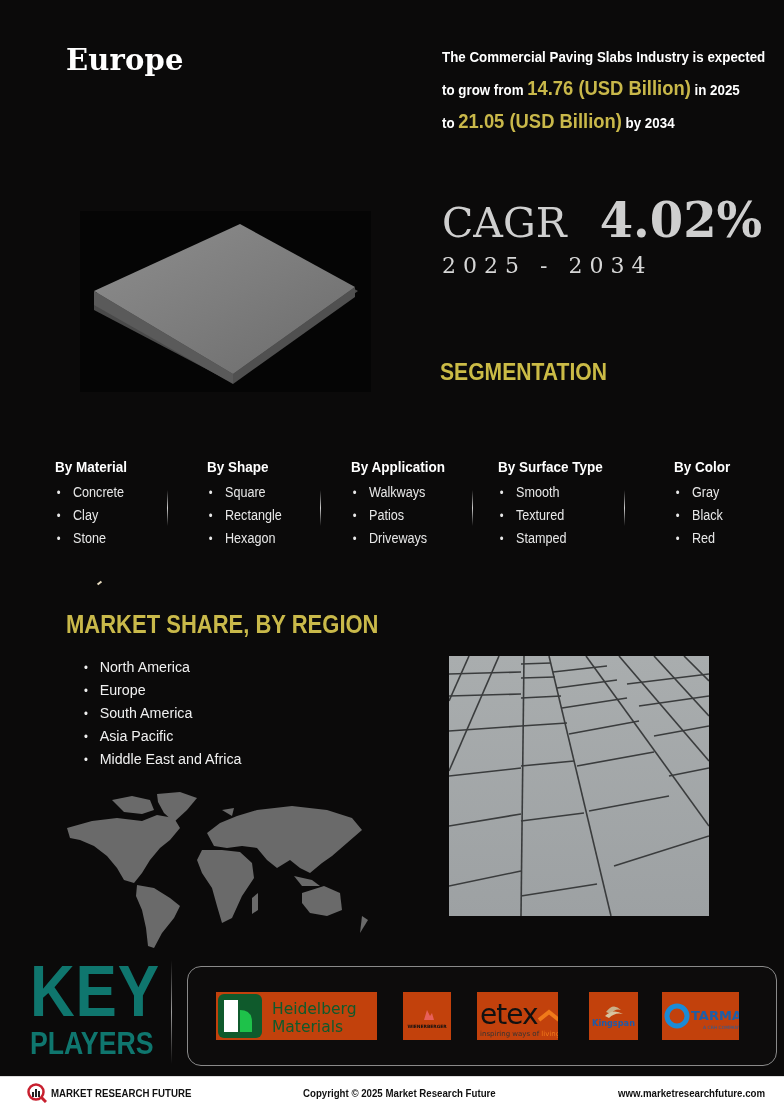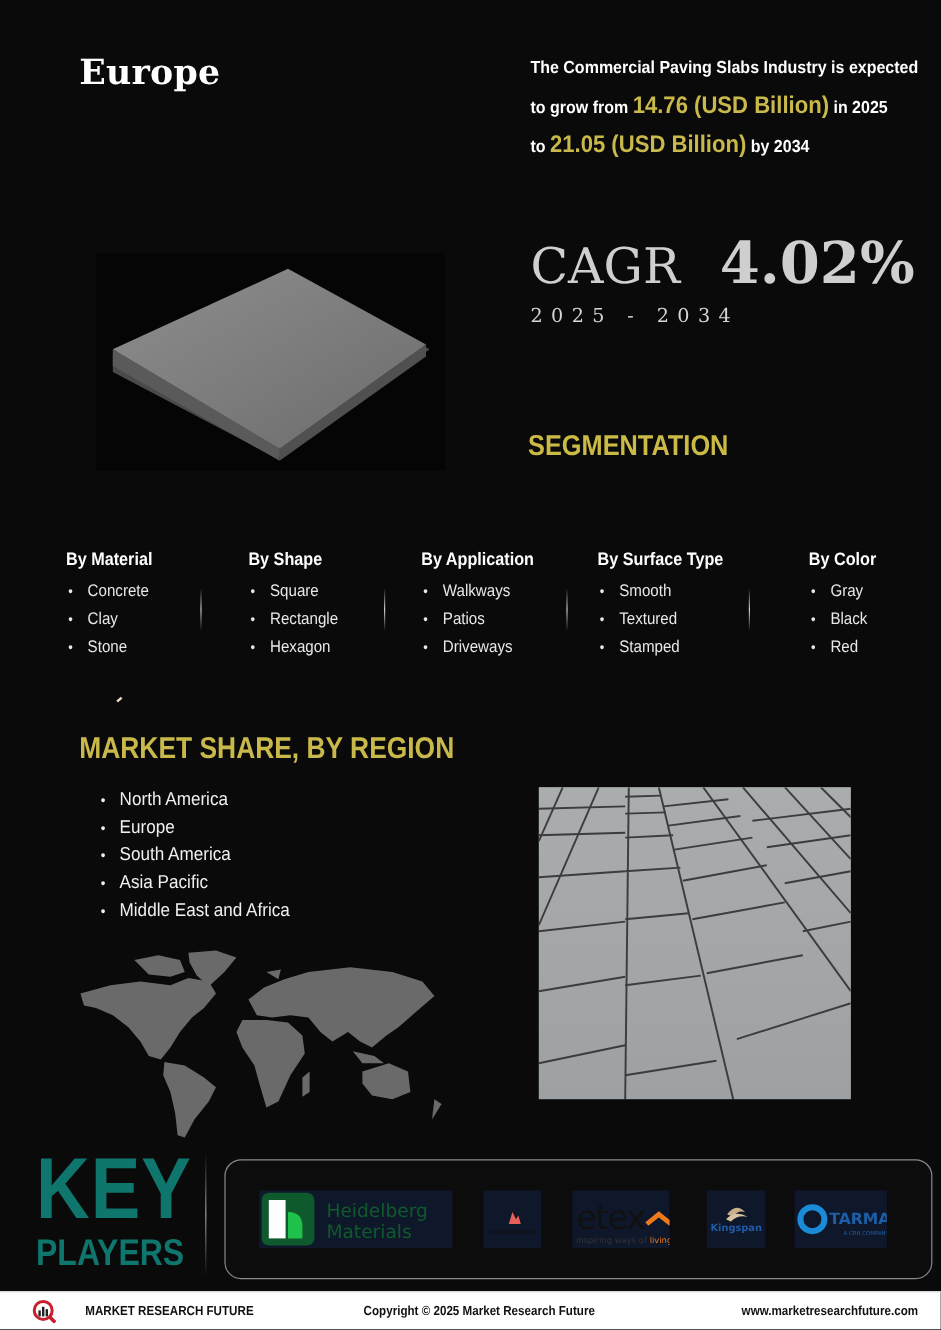--- a/index.html
+++ b/index.html
@@ -11,21 +11,21 @@
   .title span { display: block; }
 
   .intro { left: 442px; top: 42px; width: 342px; font-family: "Liberation Sans", sans-serif; font-weight: bold; font-size: 14.5px; line-height: 31px; color: #fff; transform: scaleX(0.92); transform-origin: left top; white-space: nowrap; }
   .intro .hl { color: #c9b84a; font-size: 20px; font-weight: bold; }
 
   .slab-photo { left: 80px; top: 211px; width: 291px; height: 181px; background: #050505; overflow: hidden; }
 
   .cagr { left: 442px; top: 192px; font-family: "DejaVu Serif", serif; color: #cfcfcf; white-space: nowrap; }
   .cagr .lbl { font-size: 41px; font-weight: normal; letter-spacing: 0px; }
   .cagr .val { font-size: 48px; font-weight: bold; margin-left: 28px; }
-  .years { left: 442px; top: 253px; font-family: "DejaVu Serif", serif; font-size: 16px; letter-spacing: 7px; color: #d6d6d6; white-space: nowrap; }
+  .years { left: 442px; top: 253px; font-family: "DejaVu Serif", serif; font-size: 22px; letter-spacing: 7px; color: #d6d6d6; white-space: nowrap; }
 
   .seg-title { left: 440px; top: 358px; font-family: "Liberation Sans", sans-serif; font-weight: bold; font-size: 24px; color: #cbbb46; transform: scaleX(0.88); transform-origin: left top; white-space: nowrap; }
 
   .seg-col { top: 458px; font-family: "Liberation Sans", sans-serif; transform: scaleX(0.9); transform-origin: left top; }
   .seg-col .h { font-weight: bold; font-size: 15px; color: #fff; margin-bottom: 6px; white-space: nowrap; }
   .seg-col ul { list-style: none; }
   .seg-col li { font-size: 14px; color: #e8e8e8; height: 23px; line-height: 23px; white-space: nowrap; }
   .seg-col li .b { display: inline-block; width: 18px; margin-left: 2px; font-size: 12px; }
   .seg-col li .t { margin-left: 0; }
   .vdiv { top: 490px; width: 1px; height: 36px; background: linear-gradient(to bottom, rgba(255,255,255,0), rgba(255,255,255,0.8), rgba(255,255,255,0)); }
@@ -40,29 +40,29 @@
   .paving-photo { left: 449px; top: 656px; width: 260px; height: 260px; overflow: hidden; background: #9fa3a4; }
 
   .map { left: 62px; top: 788px; width: 320px; height: 165px; }
 
   .key-title { left: 30px; top: 954px; font-weight: bold; color: #0f766e; white-space: nowrap; }
   .key-title .k1 { display: block; font-size: 72px; line-height: 74px; letter-spacing: 1px; transform: scaleX(0.86); transform-origin: left top; }
   .key-title .k2 { display: block; font-size: 31px; line-height: 32px; transform: scaleX(0.86); transform-origin: left top; margin-top: 0px; }
   .key-div { left: 171px; top: 960px; width: 1px; height: 104px; background: linear-gradient(to bottom, rgba(255,255,255,0), rgba(255,255,255,0.6), rgba(255,255,255,0)); }
 
   .players-box { left: 187px; top: 966px; width: 590px; height: 100px; border: 1.5px solid #8a8a8a; border-radius: 14px; background: #0d0c0c; }
-  .logo { top: 992px; height: 48px; background: #0f172a; overflow: hidden; }
+  .logo { top: 992px; height: 48px; background: #c2410c; overflow: hidden; }
   .logo-heidelberg { left: 216px; width: 161px; }
   .logo-wiener { left: 403px; width: 48px; }
   .logo-etex { left: 477px; width: 81px; text-align: center; }
   .logo-kingspan { left: 589px; width: 49px; }
   .logo-tarmac { left: 662px; width: 77px; }
 
   .footer { left: 0; top: 1076px; width: 784px; height: 32px; background: #fff; border-top: 1px solid #ddd; }
-  .footer .brand { position: absolute; left: 27px; top: 6px; display: flex; align-items: center; gap: 20px; }
+  .footer .brand { position: absolute; left: 27px; top: 6px; display: flex; align-items: center; }
   .footer .brand-txt { font-weight: bold; font-size: 11px; color: #111; margin-left: 4px; transform: scaleX(0.88); transform-origin: left center; white-space: nowrap; }
   .footer .copy { position: absolute; left: 303px; top: 10px; font-weight: bold; font-size: 11px; color: #111; transform: scaleX(0.88); transform-origin: left top; white-space: nowrap; }
   .footer .url { position: absolute; left: 618px; top: 10px; font-weight: bold; font-size: 11px; color: #111; transform: scaleX(0.88); transform-origin: left top; white-space: nowrap; }
 </style>
 </head>
 <body>
 
 <div class="abs title">
   <span>Europe</span>
 </div>

